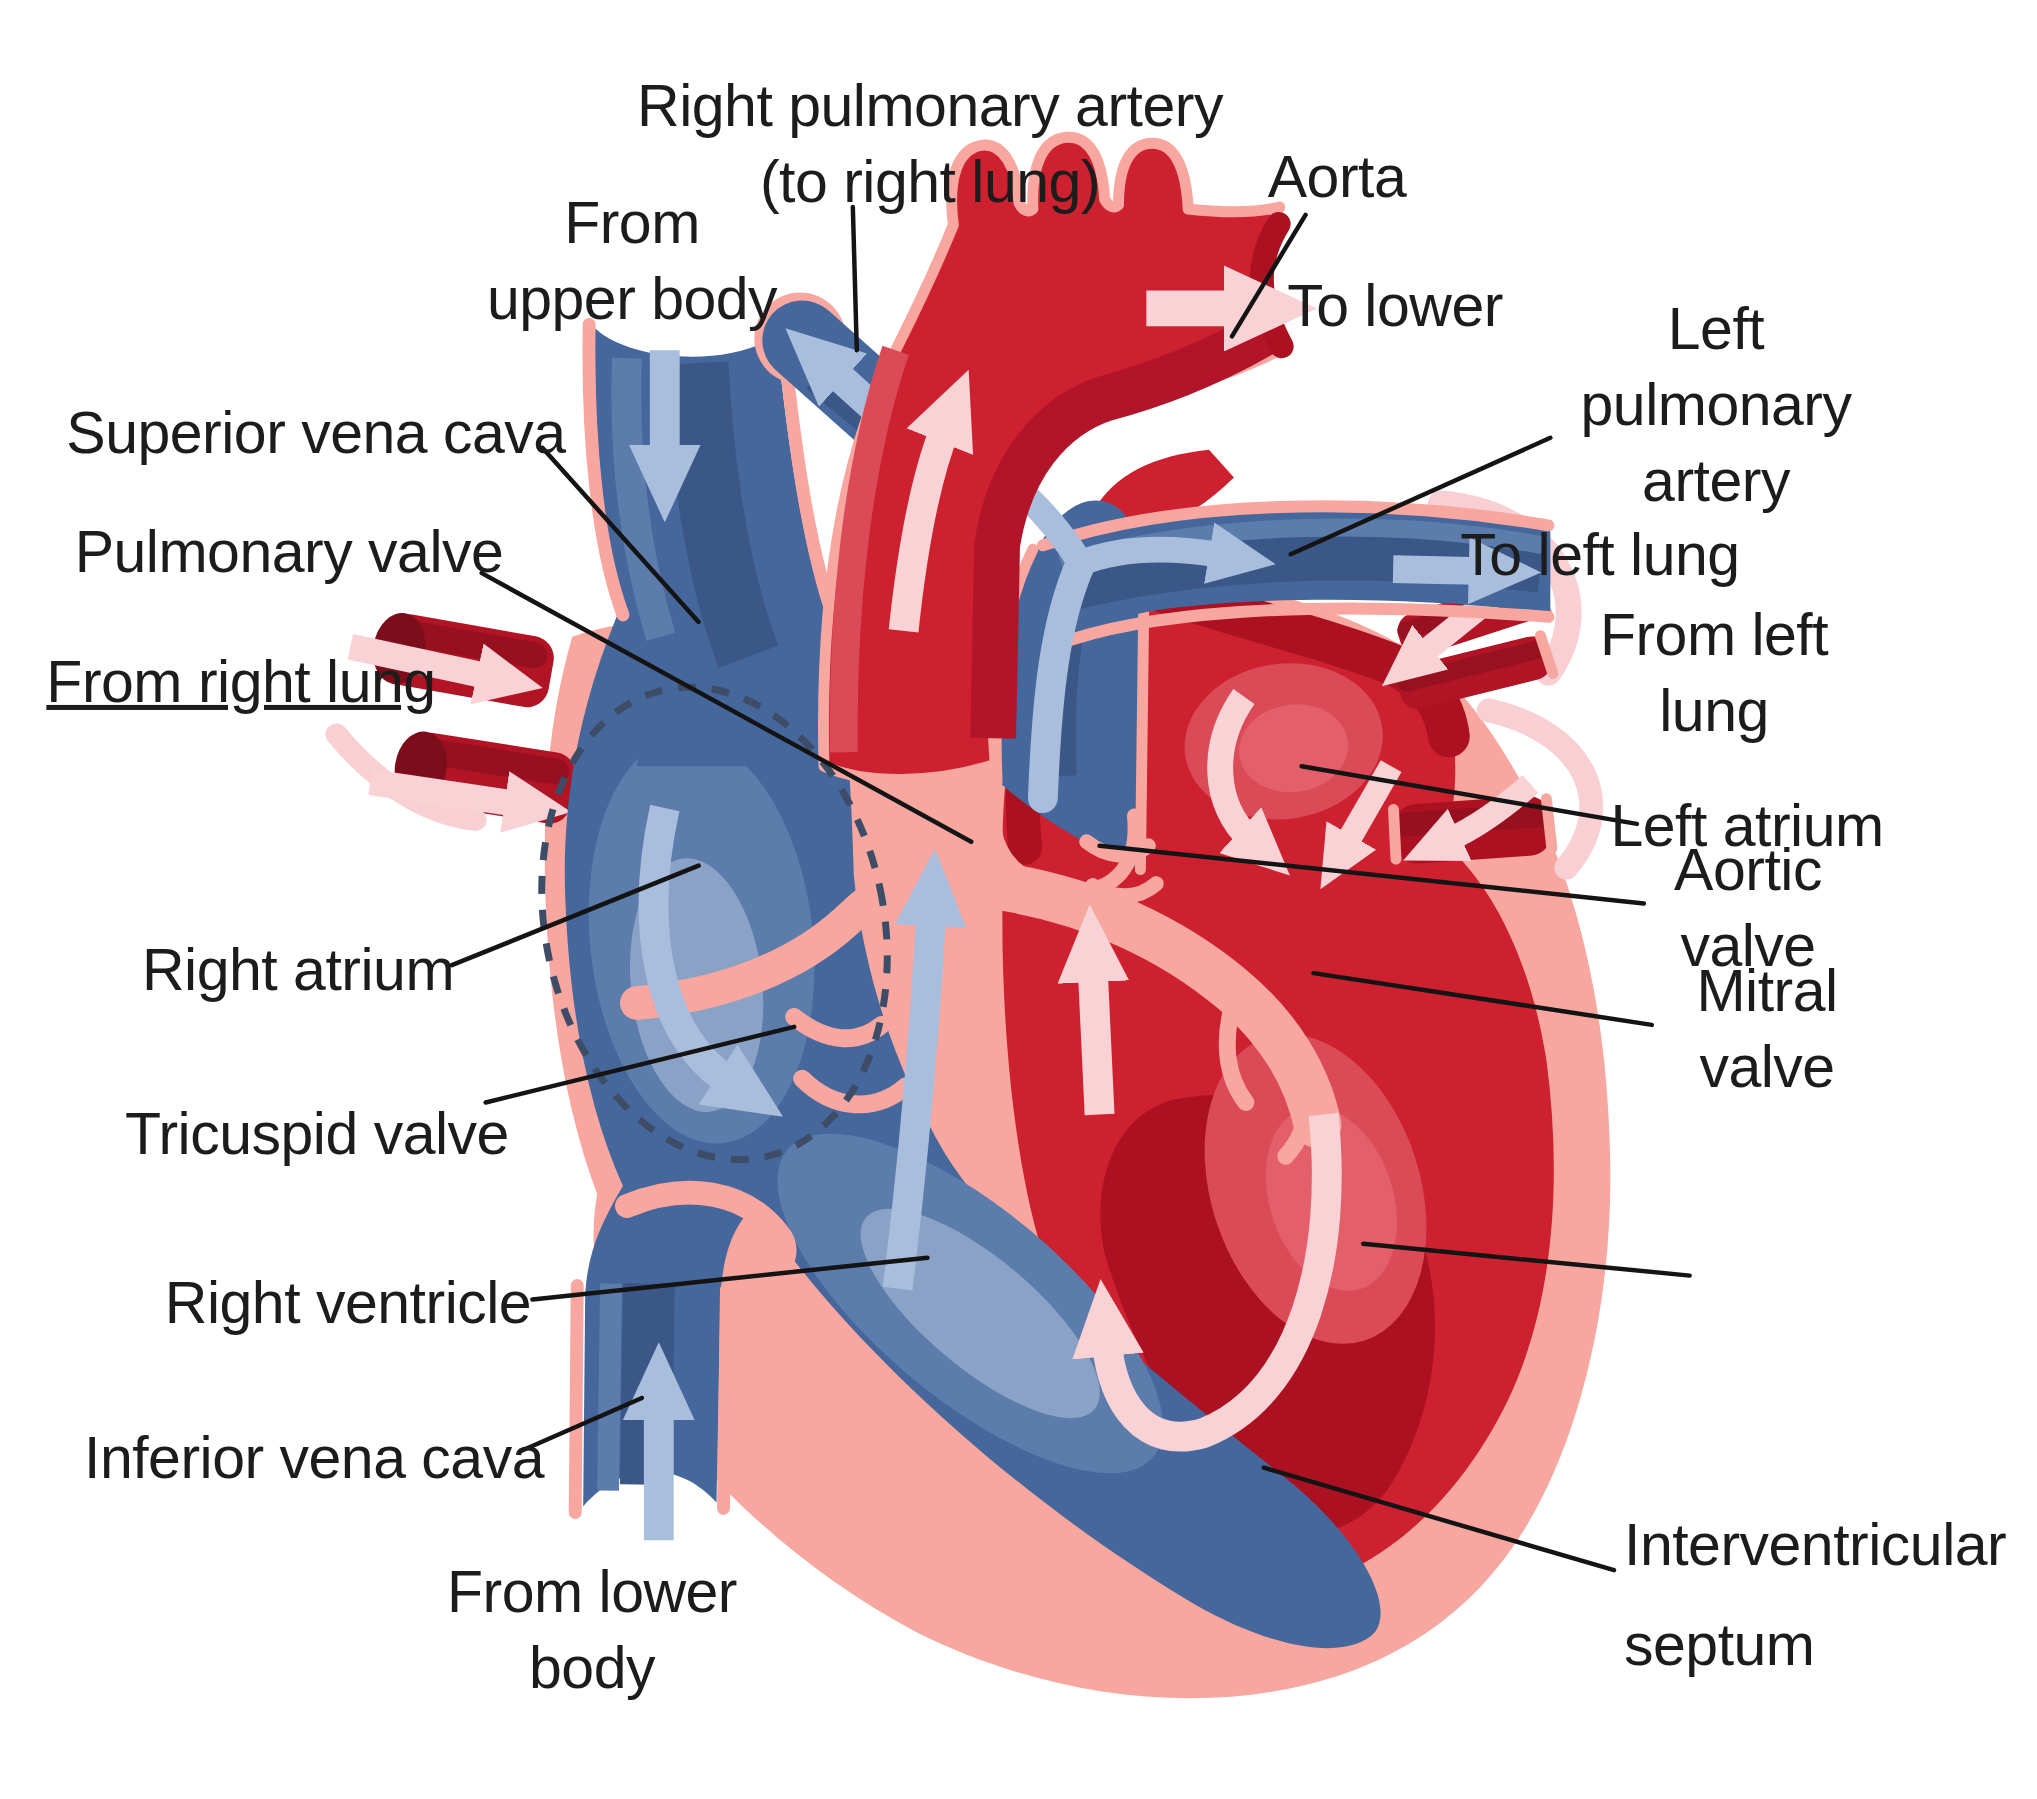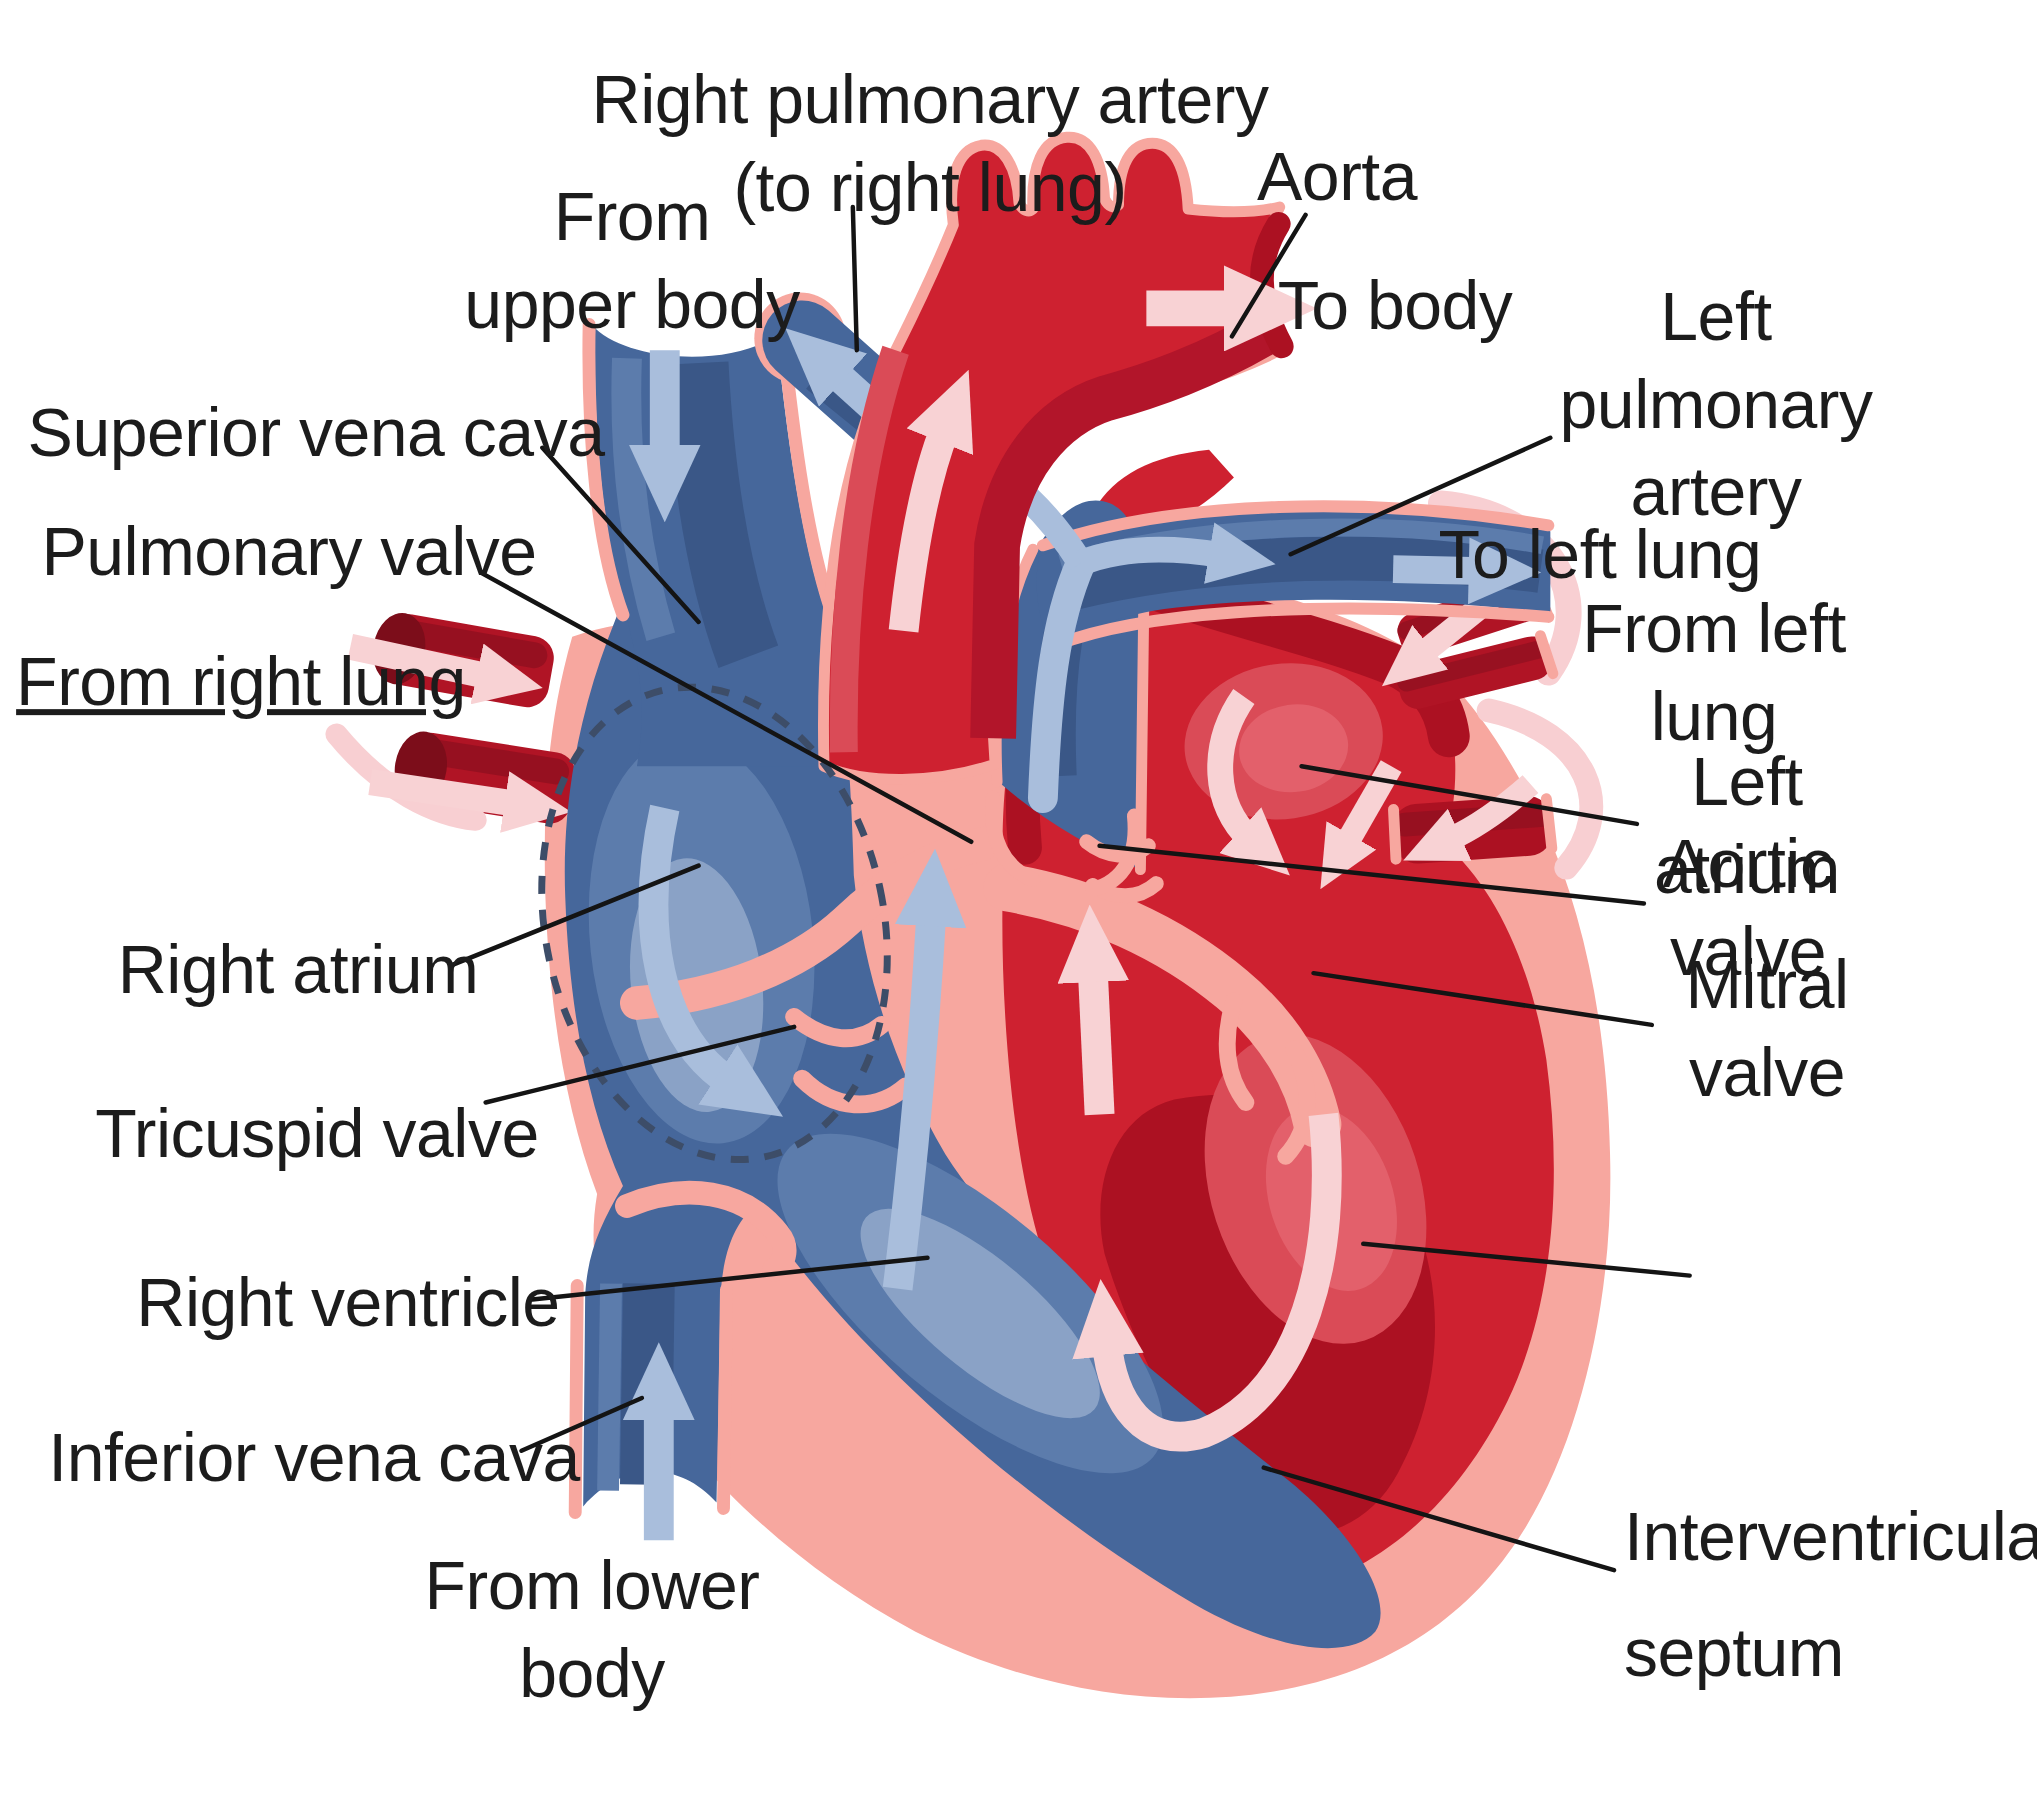--- a/index.html
+++ b/index.html
@@ -7,21 +7,21 @@
     position:relative;
     width:2038px;height:1800px;
     background:#ffffff;
     font-family:"Liberation Sans", sans-serif;
     overflow:hidden;
   }
   .art{position:absolute;left:0;top:0;width:2038px;height:1800px;}
   .lbl{
     position:absolute;
     transform:translate(-50%,-50%);
-    font-size:68px;
+    font-size:59px;
     line-height:1.29;
     color:#1c1c1c;
     white-space:pre-line;
     text-align:center;
     letter-spacing:-0.5px;
   }
   .l-rpa   {left:930px;  top:144px;}
   .l-fub   {left:632px;  top:261px;}
   .l-aorta {left:1337px; top:177px;}
   .l-tobody{left:1395px; top:306px;}
@@ -299,21 +299,21 @@
     <line x1="1698" y1="1282" x2="1370" y2="1250"></line>
     <line x1="1622" y1="1578" x2="1270" y2="1475"></line>
   </g>
 </svg>
 
   <div class="lbl l-rpa">Right pulmonary artery
 (to right lung)</div>
   <div class="lbl l-fub">From
 upper body</div>
   <div class="lbl l-aorta">Aorta</div>
-  <div class="lbl l-tobody">To body</div>
+  <div class="lbl l-tobody">To lower</div>
   <div class="lbl l-svc">Superior vena cava</div>
   <div class="lbl l-lpa">Left pulmonary artery</div>
   <div class="lbl l-pv">Pulmonary valve</div>
   <div class="lbl l-tll">To left lung</div>
   <div class="lbl l-frl">From right lung</div>
   <div class="lbl l-fll">From left lung</div>
   <div class="lbl l-la">Left atrium</div>
   <div class="lbl l-av">Aortic valve</div>
   <div class="lbl l-ra">Right atrium</div>
   <div class="lbl l-mv">Mitral  valve</div>

